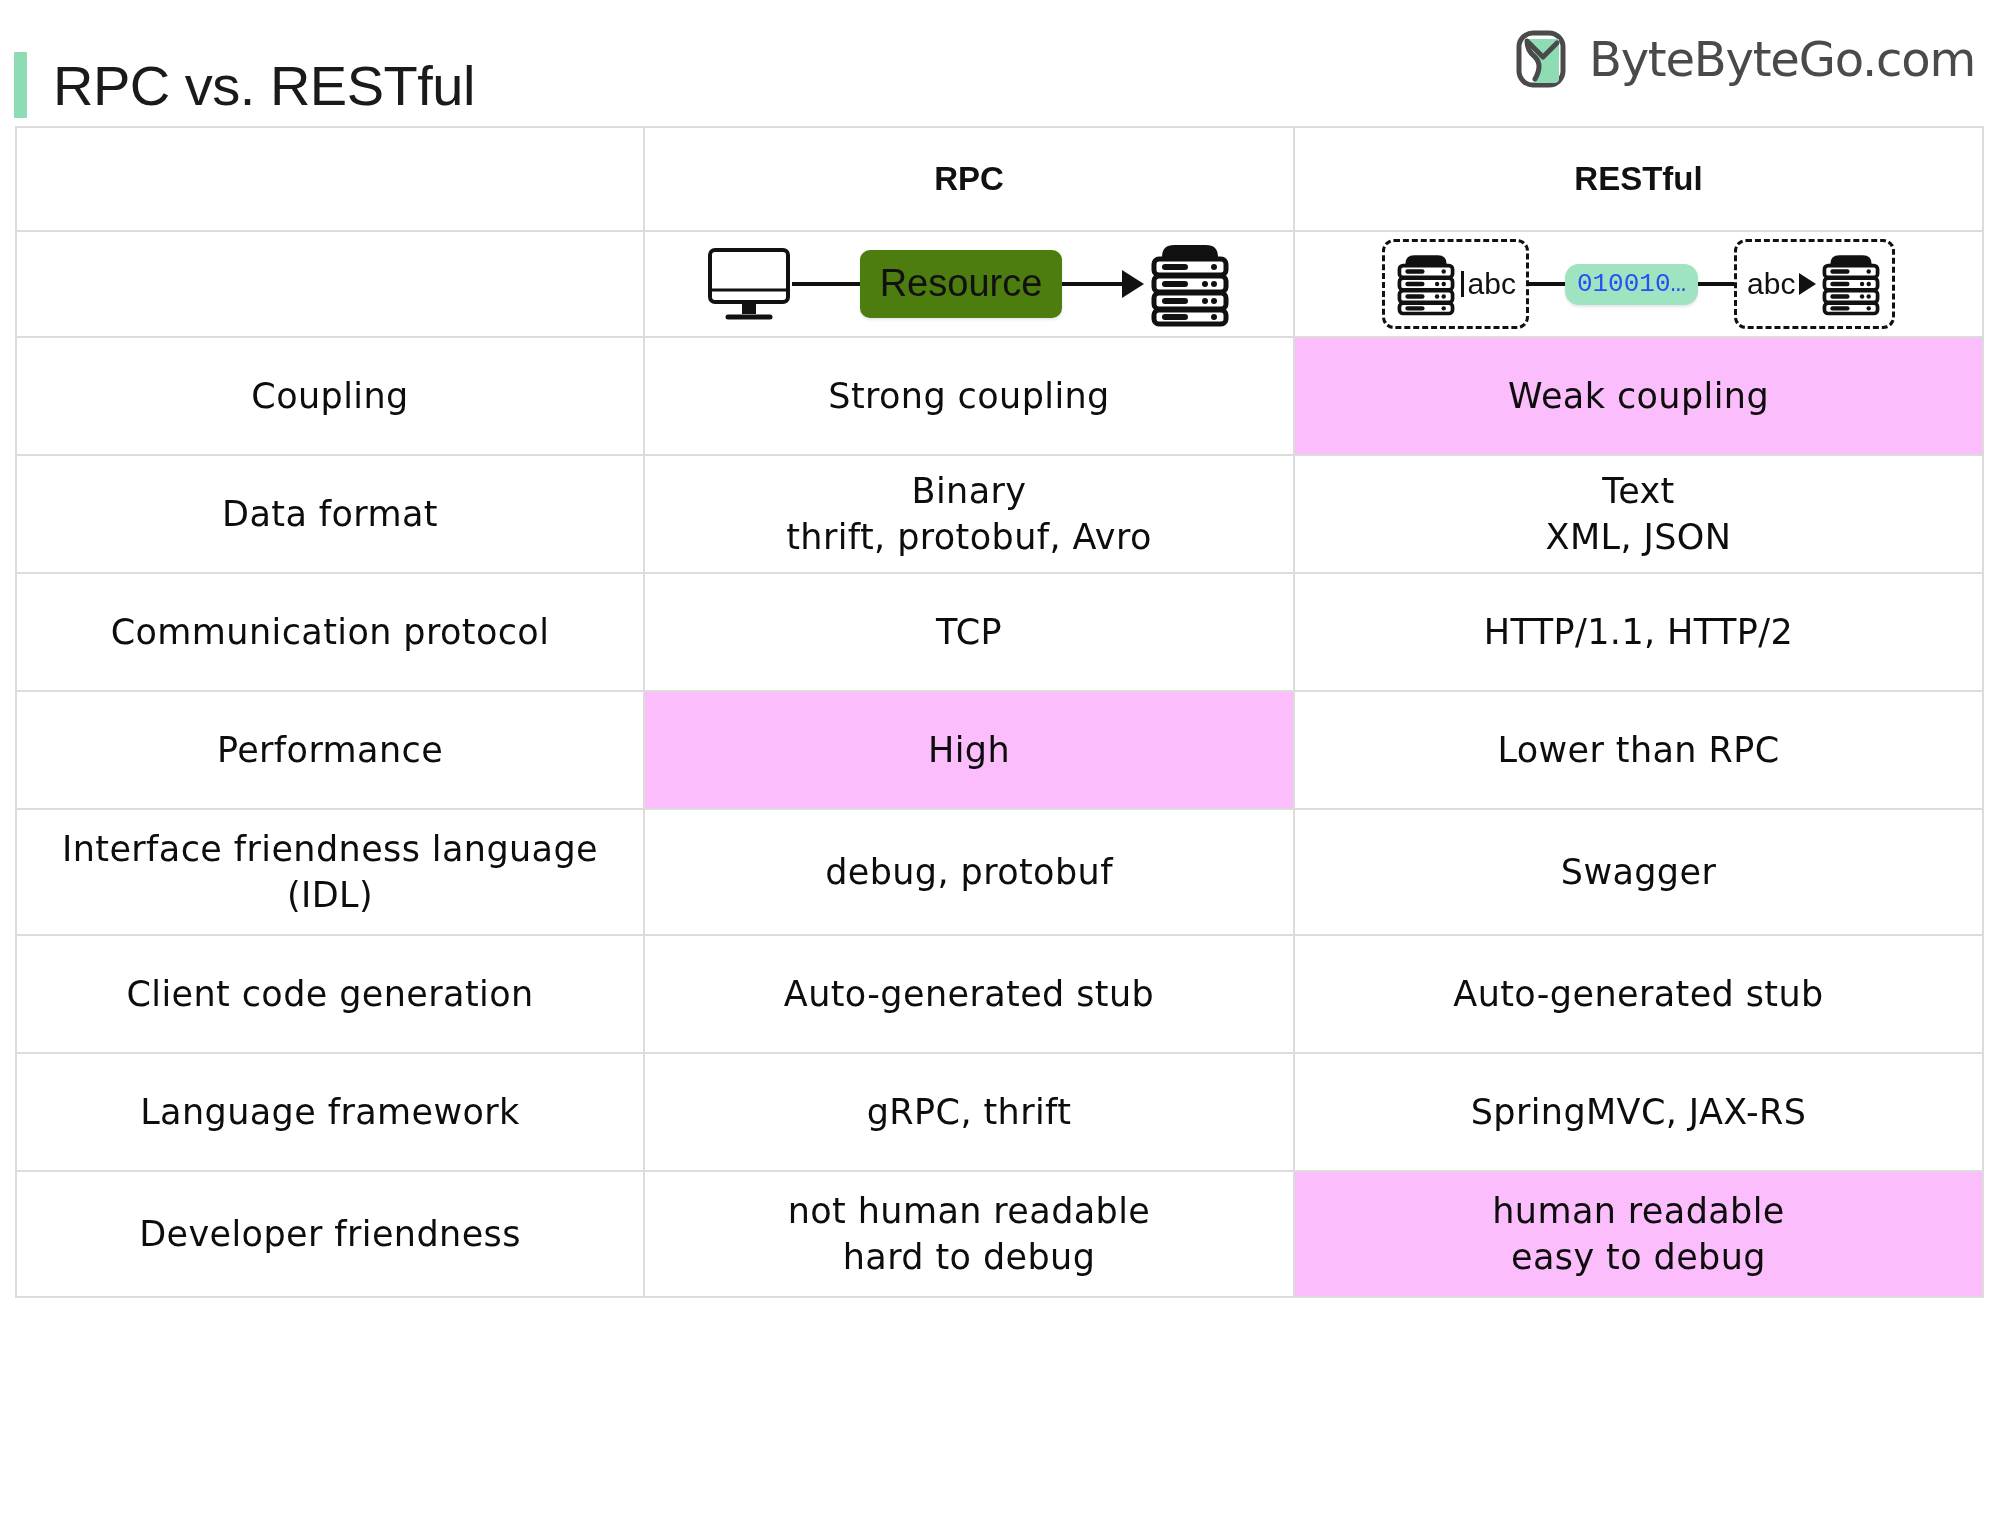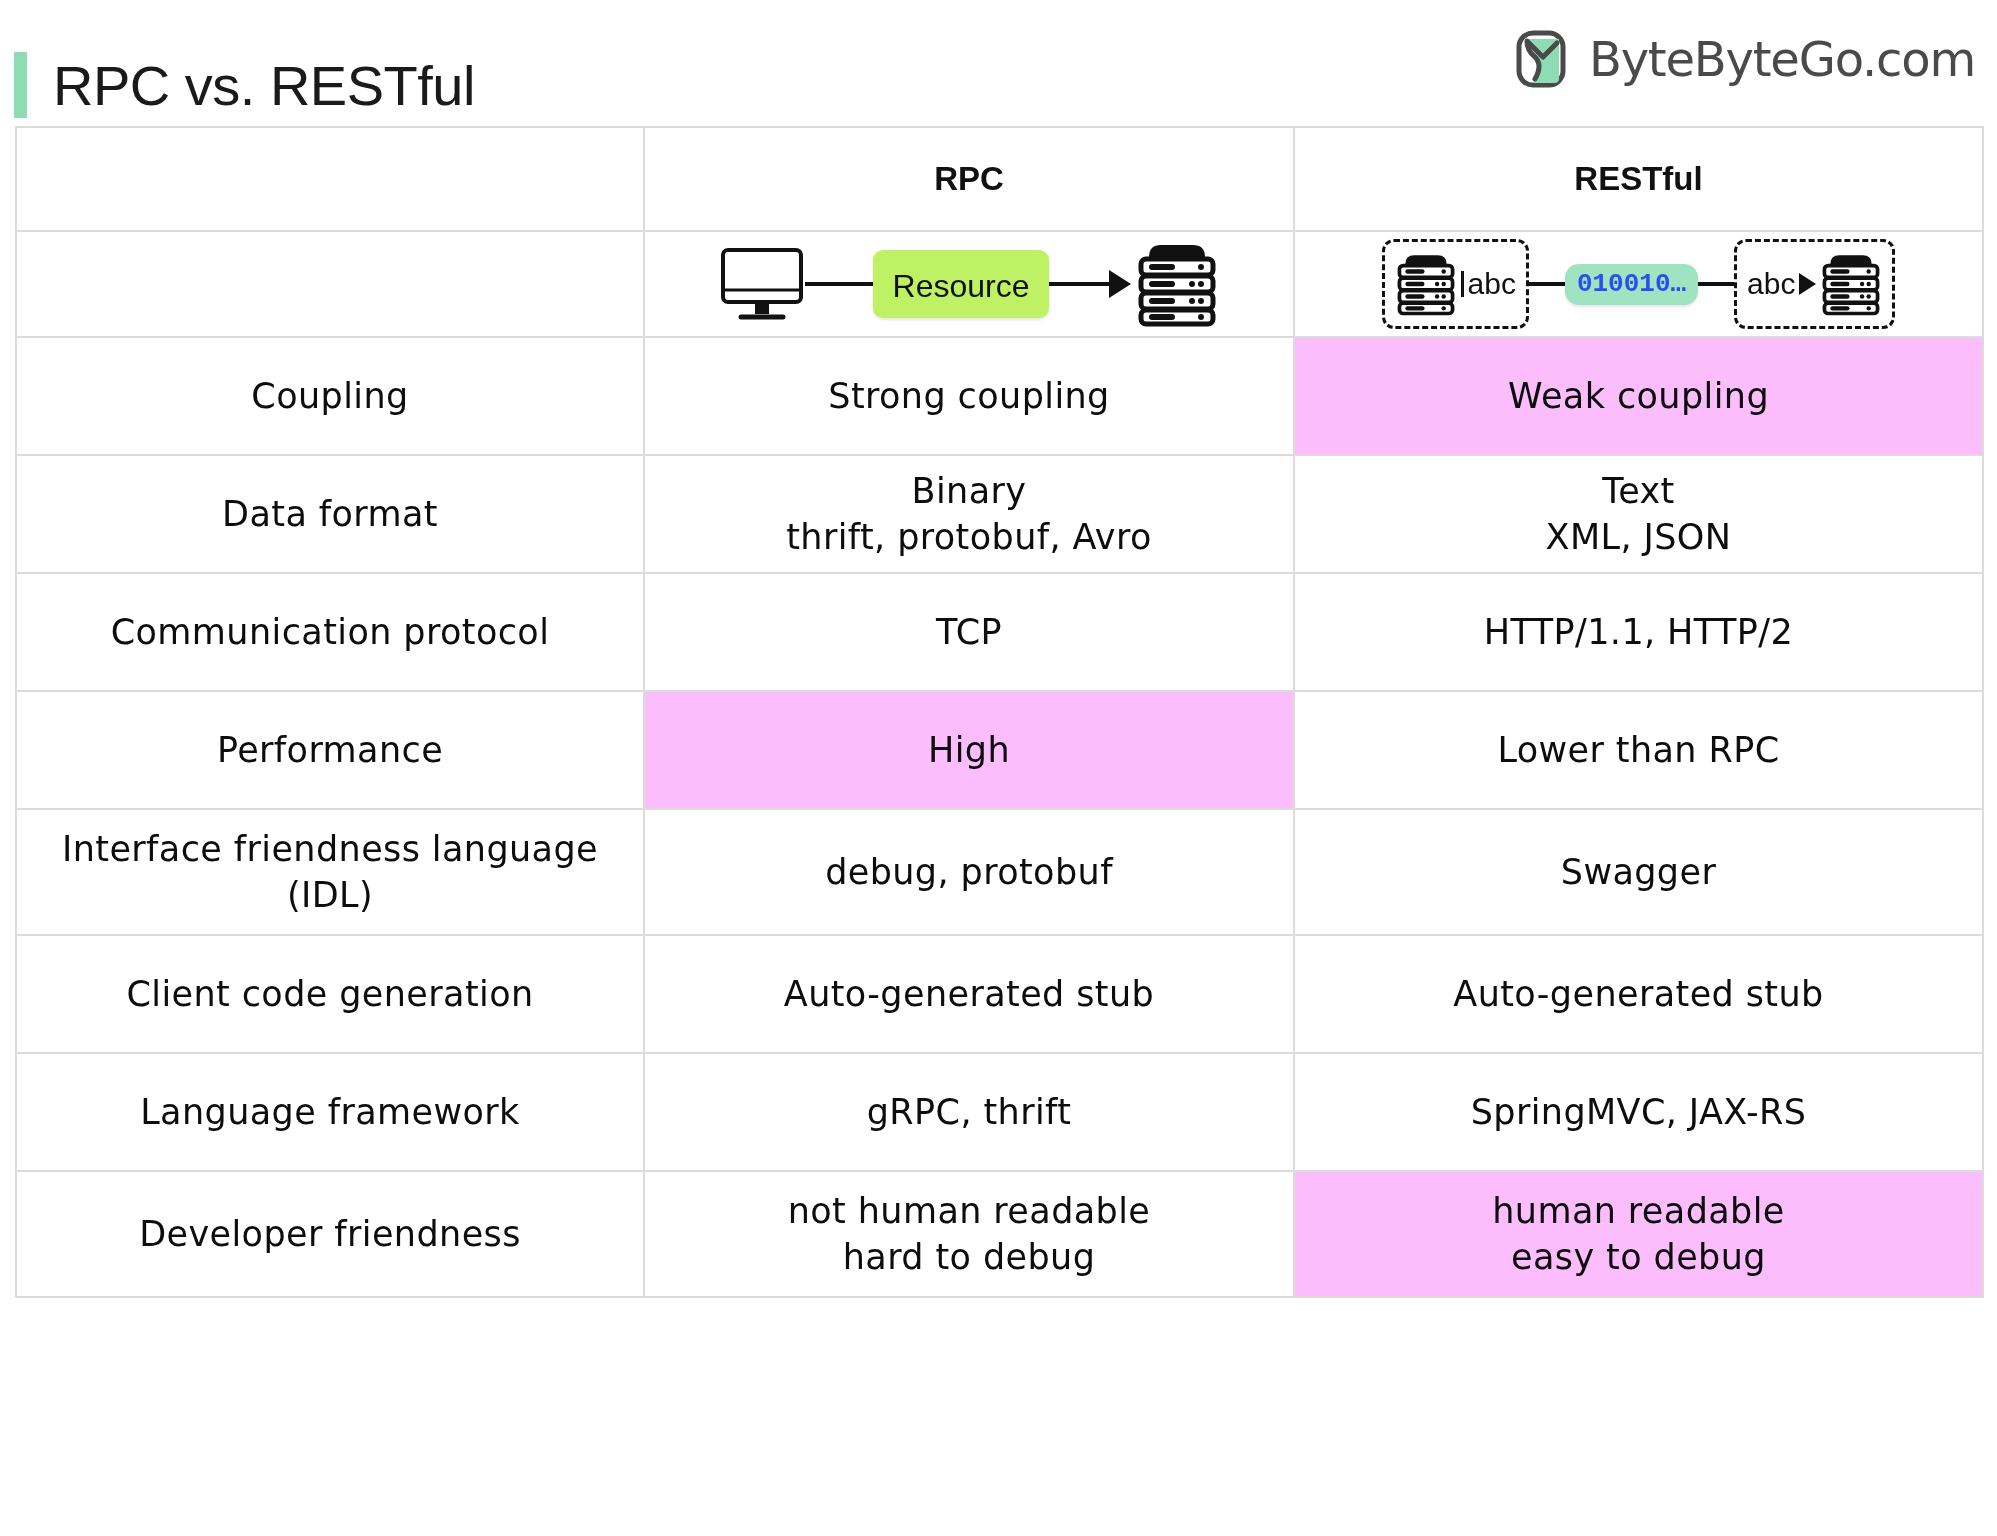--- a/index.html
+++ b/index.html
@@ -118,25 +118,25 @@
     height: 100%;
     width: 100%;
     gap: 0px;
   }
   .conn-line {
     height: 4px;
     background: #111;
     flex: none;
   }
   .resource-box {
-    background: #bef264;
+    background: #4d7c0f;
     border-radius: 10px;
-    padding: 20px 20px 16px;
+    padding: 14px 20px 16px;
     font-family: "Liberation Sans", sans-serif;
-    font-size: 32px;
+    font-size: 38px;
     color: #111;
     line-height: 1;
     box-shadow: 0 2px 3px rgba(0,0,0,0.10);
     white-space: nowrap;
   }
   .arrow-head {
     width: 0; height: 0;
     border-top: 14px solid transparent;
     border-bottom: 14px solid transparent;
     border-left: 22px solid #111;
@@ -165,21 +165,21 @@
     color: #111;
     line-height: 1;
     white-space: nowrap;
   }
   .binary-pill {
     background: #9fe3c1;
     border-radius: 14px;
     padding: 7px 12px 8px;
     font-family: "Liberation Mono", monospace;
     font-size: 26px;
-    font-weight: bold;
+    font-weight: normal;
     color: #2a4df5;
     line-height: 1;
     box-shadow: 0 2px 3px rgba(0,0,0,0.10);
     white-space: nowrap;
   }
   .small-arrow {
     width: 0; height: 0;
     border-top: 11px solid transparent;
     border-bottom: 11px solid transparent;
     border-left: 17px solid #111;

